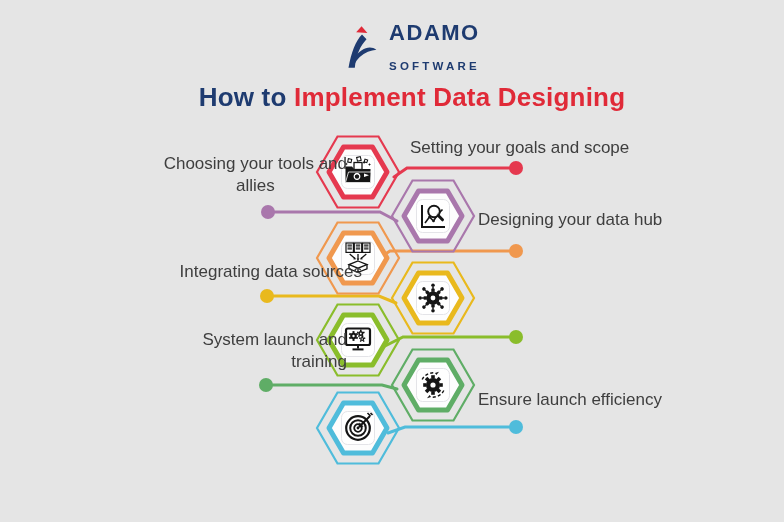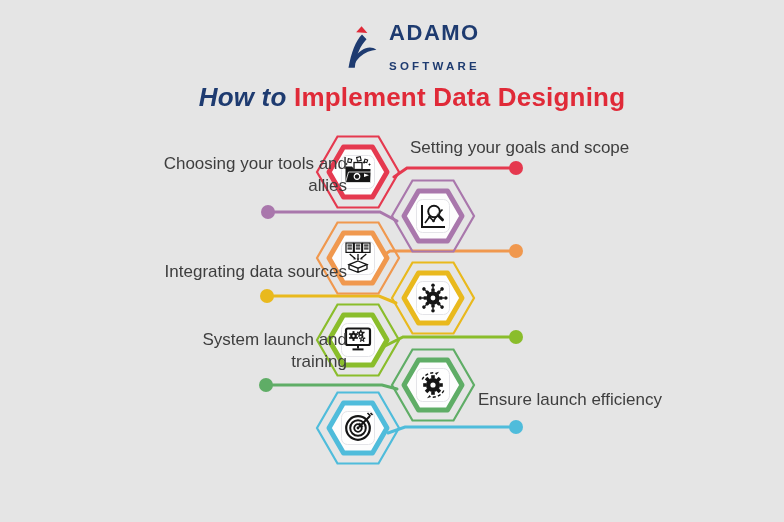--- a/index.html
+++ b/index.html
@@ -25,23 +25,23 @@
   .hex-1{left:388px;top:176px}
   .hex-2{left:313px;top:218px}
   .hex-3{left:388px;top:258px}
   .hex-4{left:313px;top:300px}
   .hex-5{left:388px;top:345px}
   .hex-6{left:313px;top:388px}
 
   
   .label{position:absolute;font-size:17px;line-height:1.28;color:#3e3e3e;white-space:pre-line;}
   .label-0{left:410px;top:137px}
-  .label-1{right:477px;top:153px;text-align:right}
+  .label-1{right:477px;top:153px;text-align:center}
   .label-2{left:478px;top:209px}
-  .label-3{right:477px;top:261px;text-align:left}
+  .label-3{right:462px;top:261px;text-align:left}
   .label-4{left:478px;top:281px}
   .label-5{right:477px;top:329px;text-align:right}
   .label-6{left:478px;top:389px}
 </style>
 </head>
 <body>
 
 <div class="canvas" style="background: #e5e5e5; padding-left: 40px;">
 
   <header class="logo">
@@ -52,21 +52,21 @@
         <path d="M11,36 C19,25 29,21.5 36,27 C30,27.5 23,30 17.5,35 C15,37.3 13,40 11.5,44 Z"></path>
       </g>
     </svg>
     <div class="logo-text">
       <div class="brand" style="color: rgb(30, 59, 112);">ADAMO</div>
       <div class="brand-sub" style="color: rgb(30, 59, 112);">SOFTWARE</div>
     </div>
   </header>
 
   <h1 class="title" style="margin:0;">
-    <span style="color: rgb(30, 59, 112); font-style: italic;">How to</span>
+    <span style="color: rgb(30, 59, 112);">How to</span>
     <span style="color: rgb(224, 42, 56);">Implement Data Designing</span>
   </h1>
 
   <svg class="overlay" width="784" height="522" viewBox="0 0 784 522">
     <g stroke="currentColor" fill="currentColor" style="color: rgb(229, 57, 79);">
       <polyline points="394,177 407,168 516,168" fill="none" stroke-width="3" stroke-linecap="round"></polyline>
       <circle cx="516" cy="168" r="7" stroke="none"></circle>
     </g>
     <g stroke="currentColor" fill="currentColor" style="color: rgb(169, 119, 172);">
       <polyline points="397,221 380,212 268,212" fill="none" stroke-width="3" stroke-linecap="round"></polyline>
@@ -289,18 +289,19 @@
         <path d="M1.5,-1.5 L12,-12" stroke-width="2"></path>
         <path d="M0,0 l5.5,-1.6 -3.9,-3.9 Z" fill="#151515" stroke="none"></path>
         <path d="M9.5,-15 l3,3 M12.5,-15 l2,2" stroke-width="1.6"></path>
       </g>
     </svg>
   </div>
 
   <div class="label label-0" style="color: rgb(62, 62, 62);">Setting your goals and scope</div>
   <div class="label label-1" style="color: rgb(62, 62, 62);">Choosing your tools and
 allies</div>
+  <div class="label label-2" style="color: rgb(62, 62, 62);">Designing your data hub</div>
   <div class="label label-3" style="color: rgb(62, 62, 62);">Integrating data sources</div>
   <div class="label label-5" style="color: rgb(62, 62, 62); margin-left: 16px;">System launch and
 training</div>
   <div class="label label-6" style="color: rgb(62, 62, 62);">Ensure launch efficiency</div>
 
 </div>
 
 </body></html>

